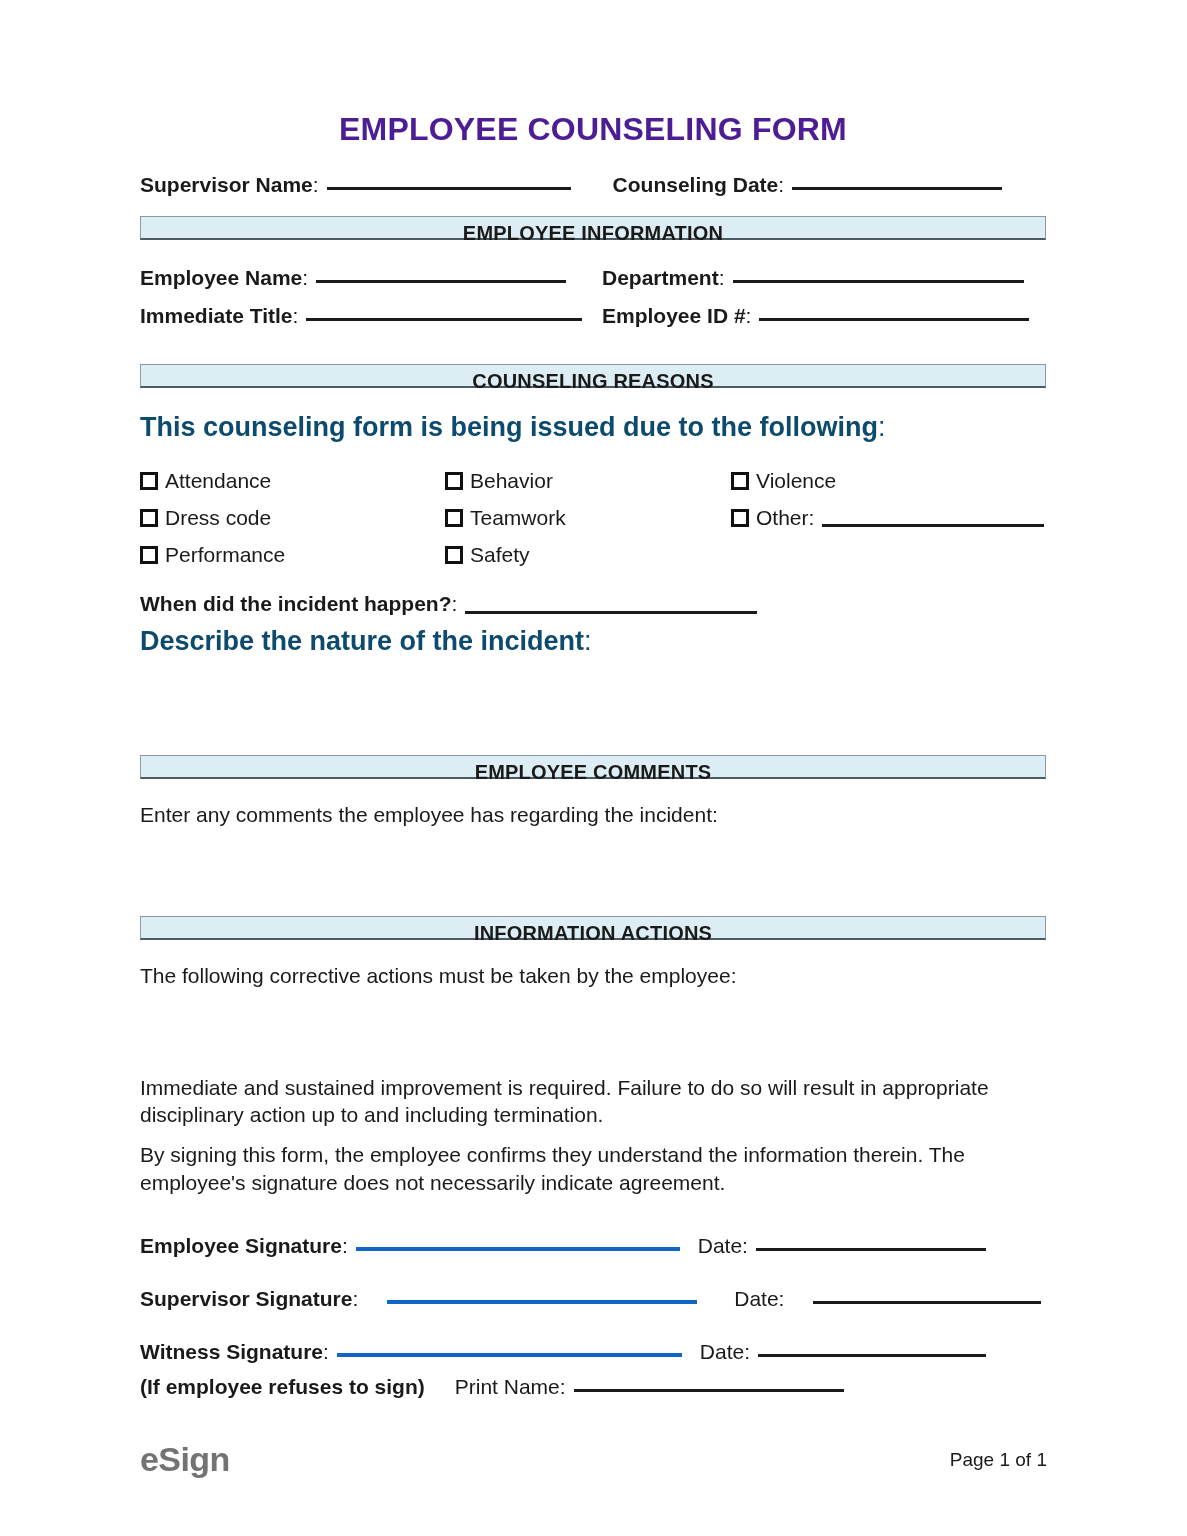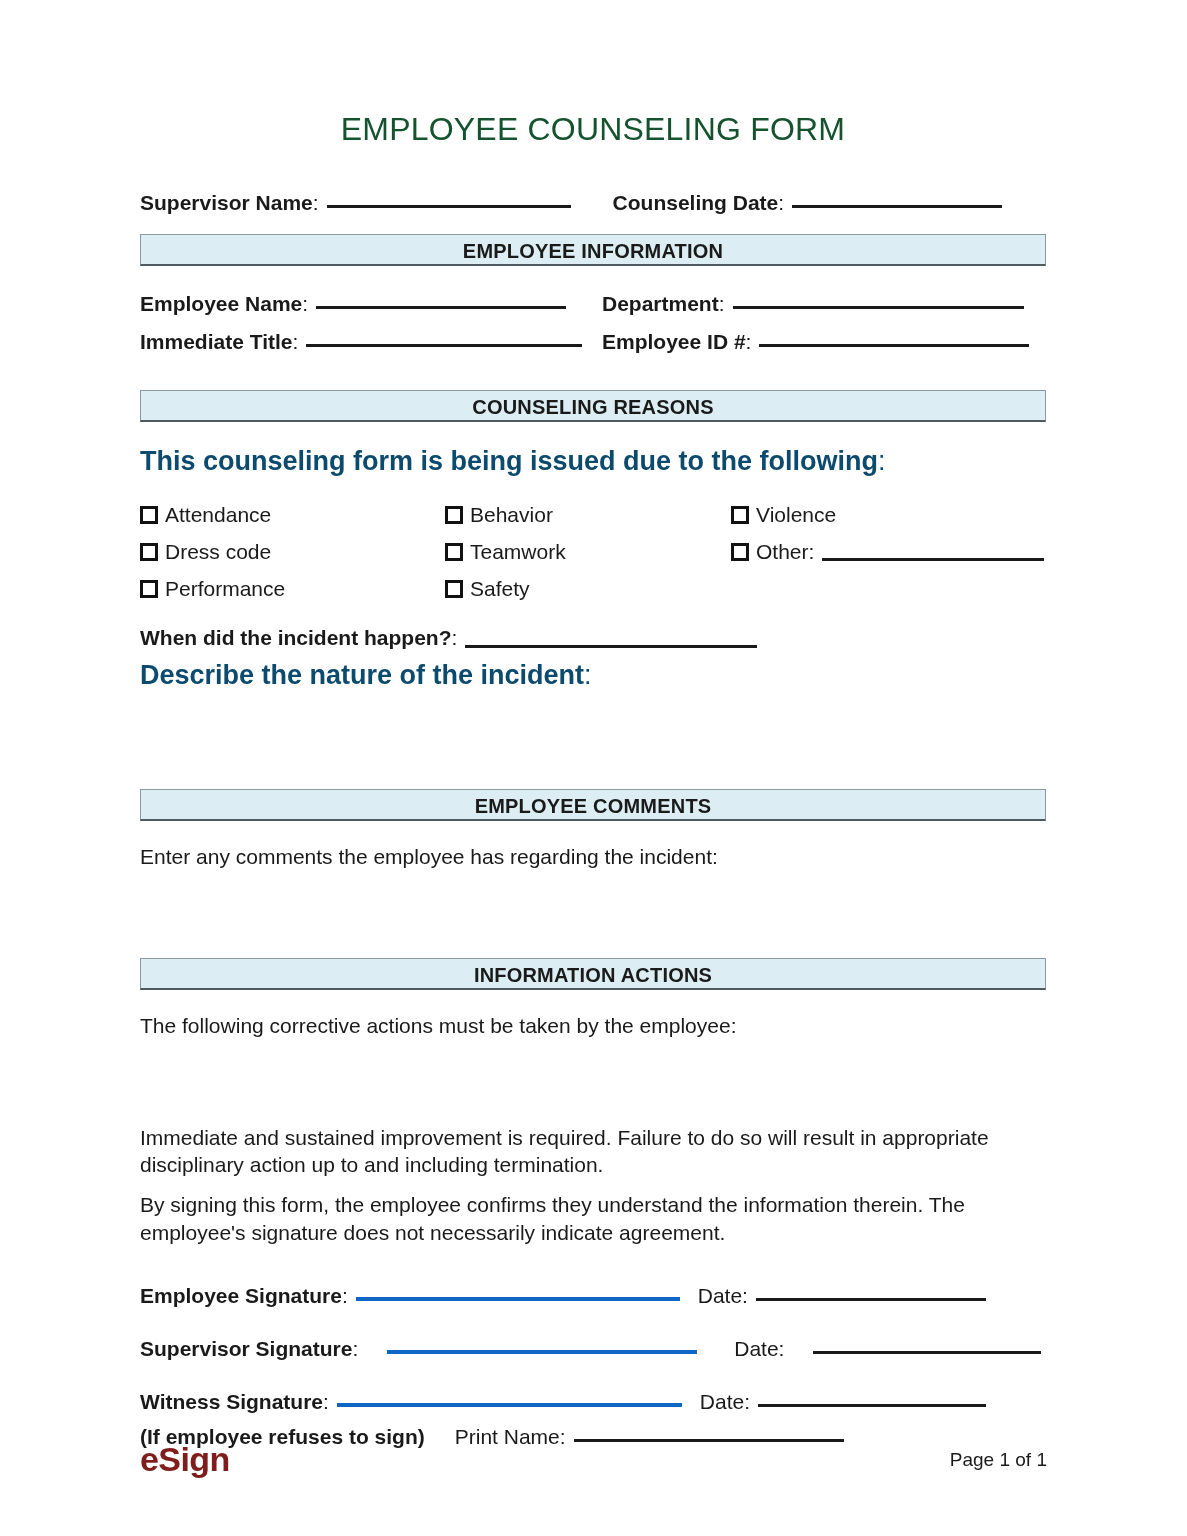--- a/index.html
+++ b/index.html
@@ -23,23 +23,23 @@
     position: absolute;
     left: 140px;
     top: 0;
     width: 906px;
   }
 
   
   .doc-title {
     text-align: center;
     font-size: 32px;
-    font-weight: normal;
+    font-weight: bold;
     letter-spacing: 0.2px;
-    color: #14532d;
+    color: #4c1d95;
     margin-top: 112px;
     line-height: 1.1;
   }
 
   
   .row {
     display: flex;
     align-items: baseline;
     white-space: nowrap;
   }
@@ -61,33 +61,33 @@
     margin-left: 8px;
     position: relative;
     top: -2px;
   }
   .fill.blue {
     border-bottom: 4px solid #0f66c4;
   }
 
   
   .top-row {
-    margin-top: 42px;
+    margin-top: 24px;
     display: flex;
     align-items: flex-end;
   }
   .top-row .seg1 { display: flex; align-items: baseline; }
   .top-row .seg2 { display: flex; align-items: baseline; margin-left: 42px; }
 
   
   .section-bar {
     background: #dcedf3;
     border: 1px solid #8a9aa2;
     border-bottom: 2px solid #4d5a60;
-    height: 32px;
+    height: 24px;
     line-height: 32px;
     text-align: center;
     font-size: 20px;
     font-weight: bold;
     color: #1a1a1a;
     letter-spacing: 0.2px;
     box-sizing: border-box;
   }
 
   
@@ -146,21 +146,21 @@
     left: 140px;
     right: 140px;
     top: 1440px;
     display: flex;
     align-items: center;
     justify-content: space-between;
   }
   .brand {
     font-size: 34px;
     font-weight: bold;
-    color: #7f1d1d;
+    color: #737373;
     letter-spacing: -0.6px;
   }
   .pageno {
     font-size: 19px;
     color: #1a1a1a;
   }
 </style>
 </head>
 <body>
 

